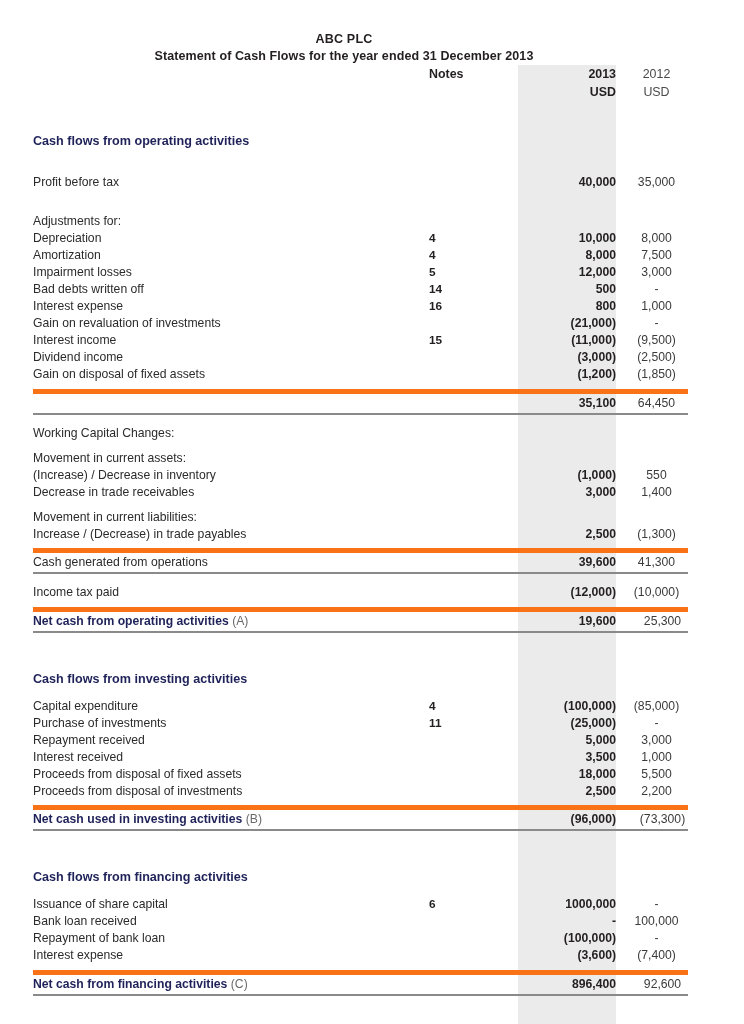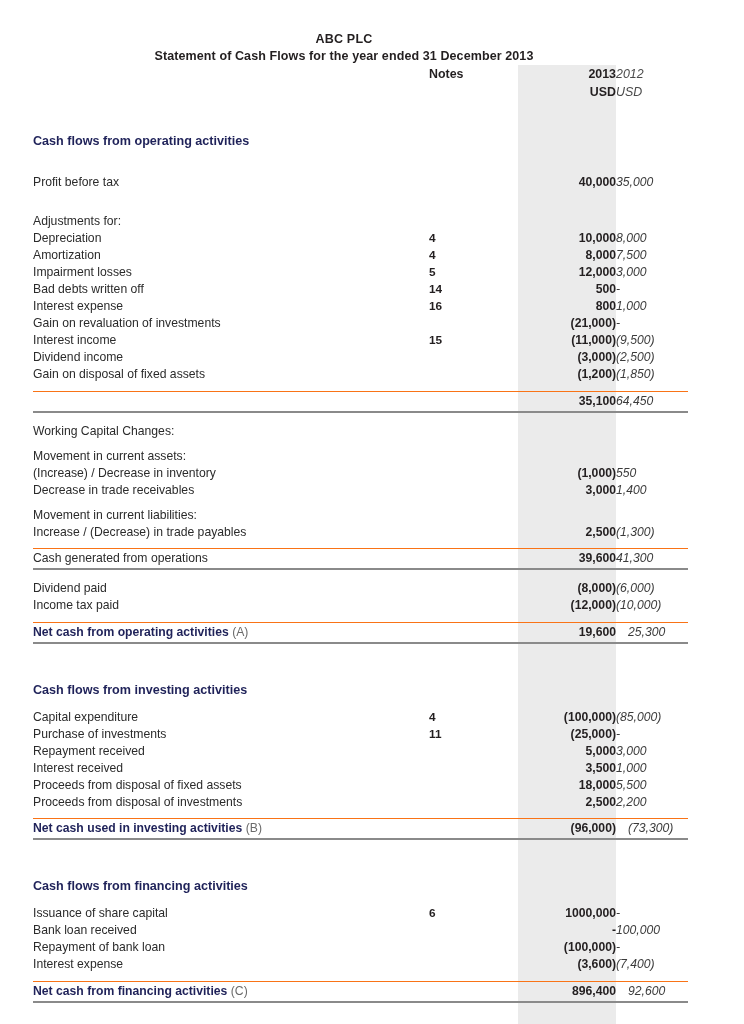--- a/index.html
+++ b/index.html
@@ -59,21 +59,21 @@
   table.cf col.c-y1    { width: 98px;  }
   table.cf col.c-y2    { width: 81px;  }
 
   table.cf td { padding: 0; vertical-align: bottom; }
 
   .desc   { text-align: left;  padding-left: 1px; white-space: nowrap; }
   .note   { text-align: left; padding-right: 14px; font-weight: bold;
             font-size: 11.8px; color: #231f20; }
   .y1     { text-align: right; padding-right: 10px; font-weight: bold;
             color: #231f20; }
-  .y2     { text-align: left; padding-right: 2px; color: #3b3b3b; font-style: italic; }
+  .y2     { text-align: center; padding-right: 2px; color: #3b3b3b; }
 
   
   tr.r      > td { height: 17px; line-height: 17px; }
   tr.gap    > td { height: 11px; line-height: 11px; }
   tr.gap-s  > td { height: 8px;  line-height: 8px;  }
   tr.gap-l  > td { height: 22px; line-height: 22px; }
   tr.gap-xl > td { height: 29px; line-height: 29px; }
 
   
   tr.hdr > td {
@@ -90,21 +90,21 @@
   .section-head {
     font-weight: bold; color: #1f2259; font-size: 12.6px;
   }
   tr.sect > td { height: 21px; line-height: 21px; margin-left: 29px; }
 
   
   .i1 { padding-left: 15px; }
   .i2 { padding-left: 28px; }
 
   
-  tr.top-rule > td   { border-top: 1px solid #f97316; }
+  tr.top-rule > td   { border-top: 5px solid #f97316; }
   tr.btm-thick > td  { border-bottom: 2.5px solid #8a8a8a; }
 
   
   tr.total-navy .desc { font-weight: bold; color: #1f2259; }
   tr.total-navy .y1   { font-weight: bold; color: #231f20; }
   tr.total-navy .y2   { color: #3b3b3b; padding-left: 12px; }
   tr.total-navy > td  { height: 19px; line-height: 19px; }
   .tag { font-weight: normal; color: #6a6a6a; }
 
   tr.subtotal > td { height: 19px; line-height: 19px; }
@@ -302,26 +302,20 @@
           <td class="note"></td>
           <td class="y1">39,600</td>
           <td class="y2">41,300</td>
         </tr>
 
         <tr class="gap">
             <td colspan="4"></td>
           </tr>
 
         <tr class="r">
-          <td class="desc i1">Dividend paid</td>
-          <td class="note"></td>
-          <td class="y1">(8,000)</td>
-          <td class="y2">(6,000)</td>
-        </tr>
-        <tr class="r">
           <td class="desc i1">Income tax paid</td>
           <td class="note"></td>
           <td class="y1">(12,000)</td>
           <td class="y2">(10,000)</td>
         </tr>
 
         <tr class="gap-s">
             <td colspan="4"></td>
           </tr>
 

